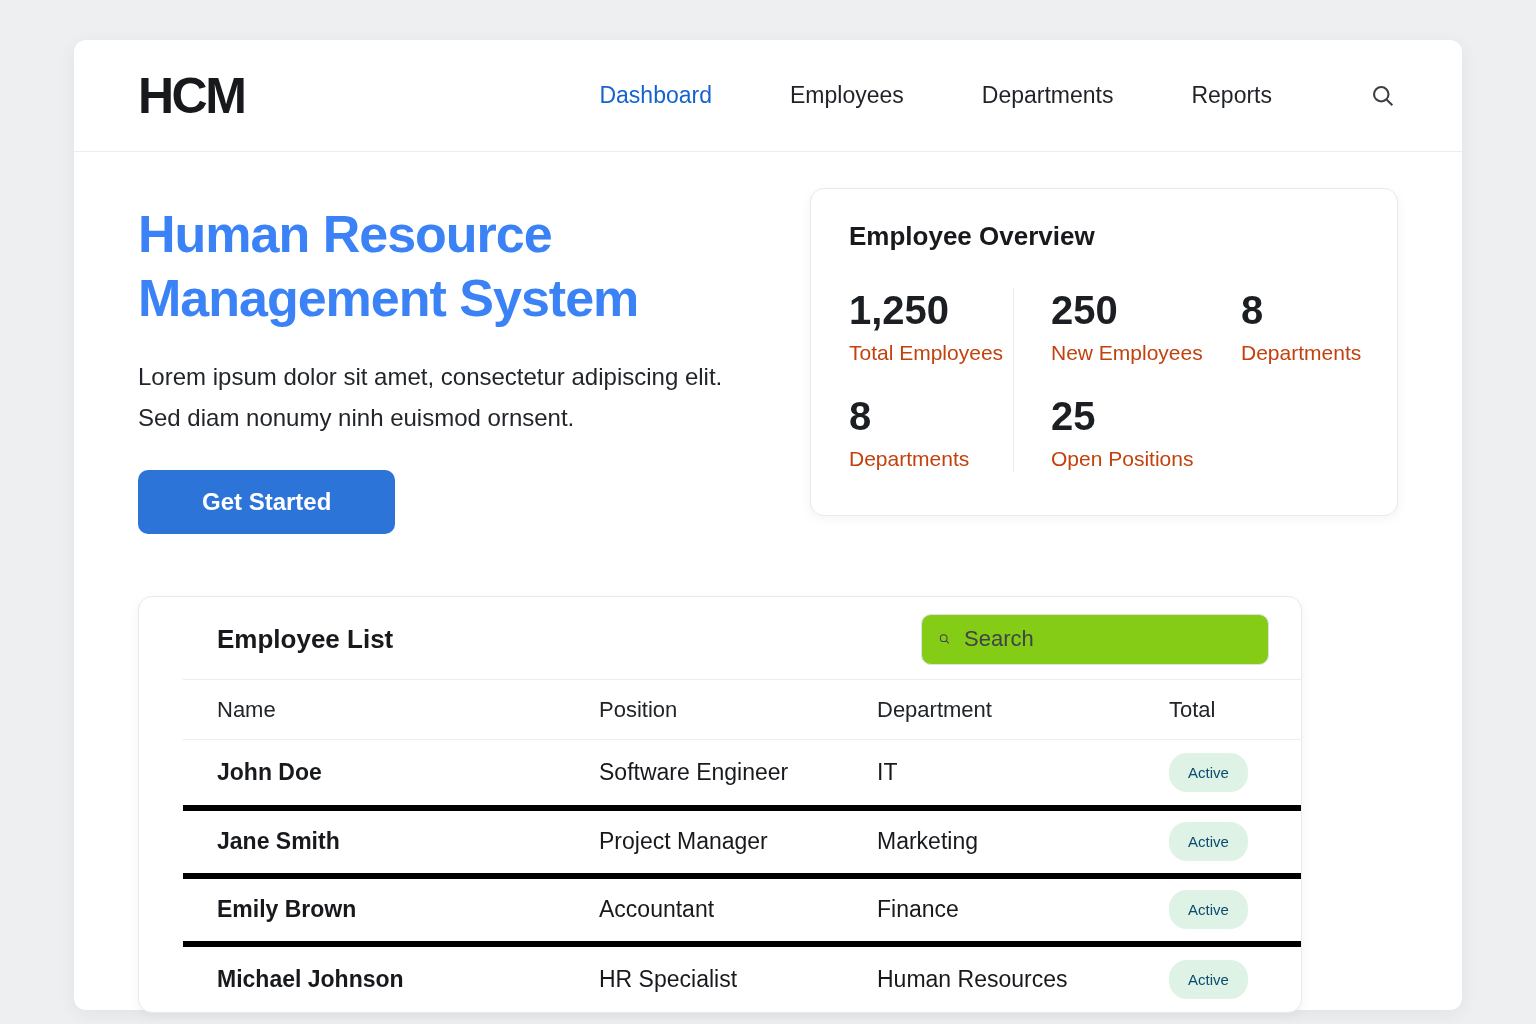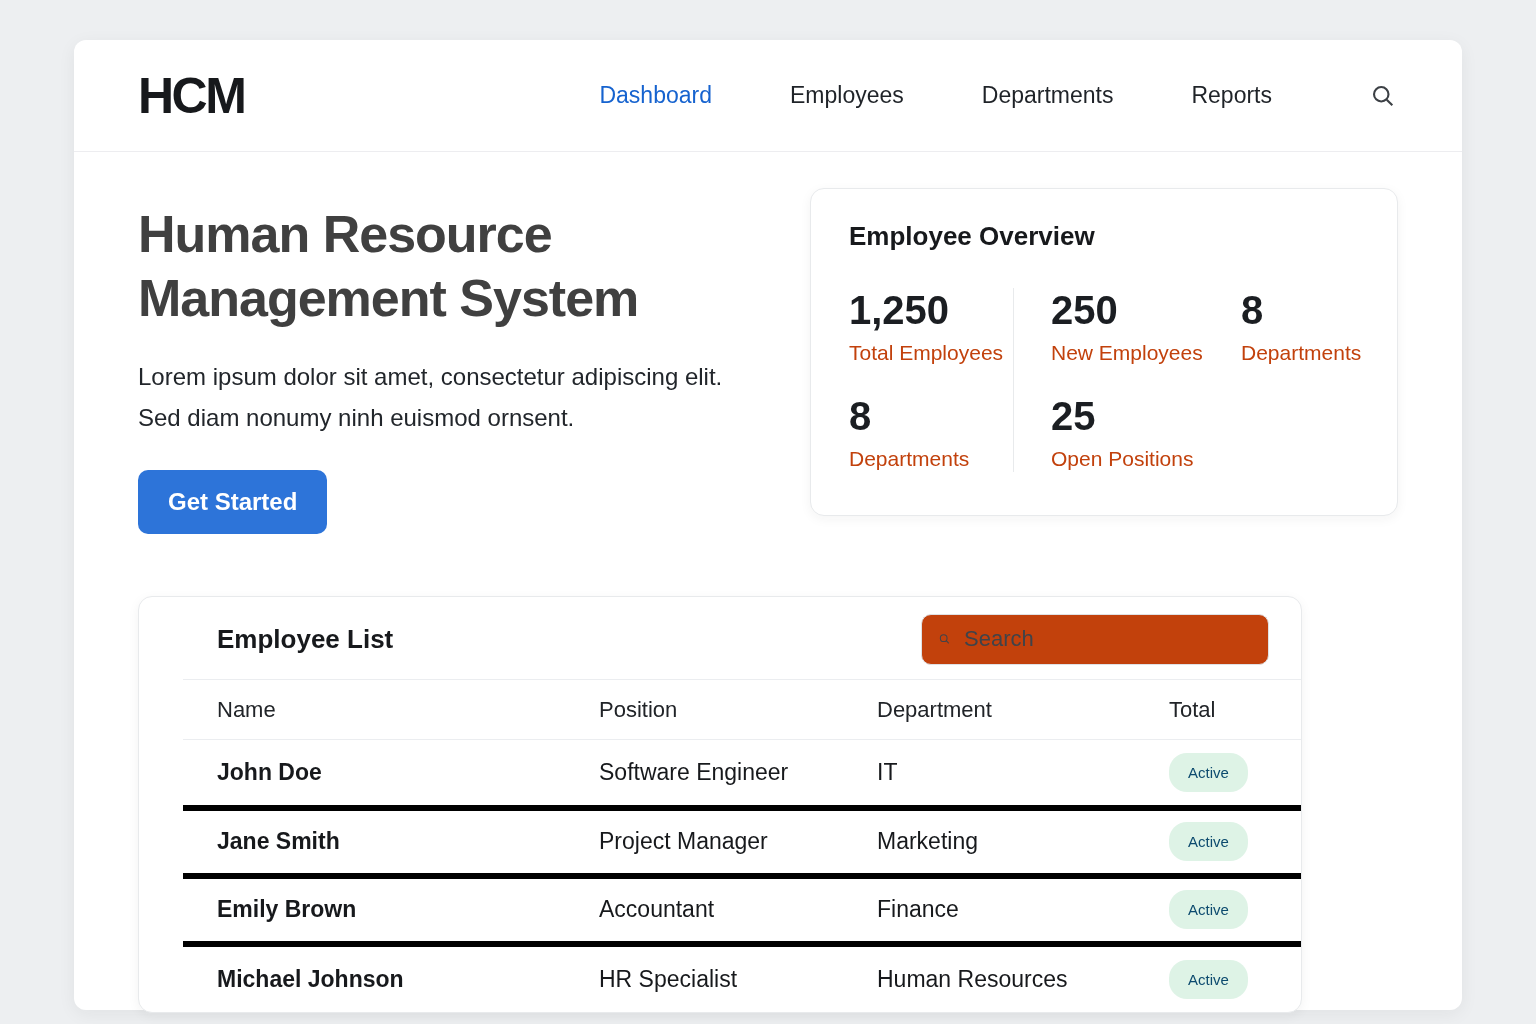--- a/index.html
+++ b/index.html
@@ -47,39 +47,39 @@
     cursor: pointer;
   }
   
   .main { position: relative; padding: 0 64px; }
   .hero { padding-top: 50px; width: 660px; }
   .hero-title {
     font-size: 52px;
     line-height: 64px;
     font-weight: 700;
     letter-spacing: -1px;
-    color: #404040;
+    color: #3b82f6;
     max-width: 640px;
   }
   .hero-sub {
     margin-top: 26px;
     font-size: 24px;
     line-height: 41px;
     color: #22262b;
     max-width: 620px;
   }
   .cta-btn {
     margin-top: 32px;
     display: inline-block;
     background: #2d74d9;
     color: #ffffff;
     font-family: "Liberation Sans", sans-serif;
     font-size: 24px;
     font-weight: 700;
-    padding: 18px 30px;
+    padding: 18px 64px;
     border: none;
     border-radius: 10px;
     cursor: pointer;
   }
   
   .overview-card {
     position: absolute;
     top: 36px; right: 64px;
     width: 588px; height: 328px;
     background: #ffffff;
@@ -133,21 +133,21 @@
   }
   .list-title { font-size: 26px; font-weight: 700; color: #17191c; }
   .search-box {
     width: 348px; height: 51px;
     border: 1px solid #dfe1e5;
     border-radius: 10px;
     display: flex;
     align-items: center;
     padding: 0 16px;
     gap: 13px;
-    background: #c2410c;
+    background: #84cc16;
   }
   .search-box input {
     border: none; outline: none;
     font-family: "Liberation Sans", sans-serif;
     font-size: 22px;
     color: #1f2328;
     flex: 1;
     background: transparent;
   }
   .search-box input::placeholder { color: #3f434a; opacity: 1; }

